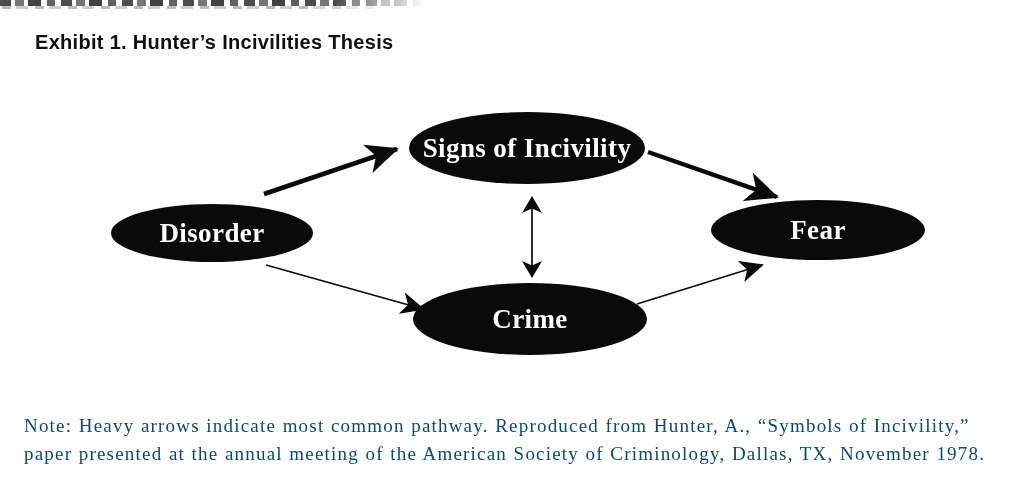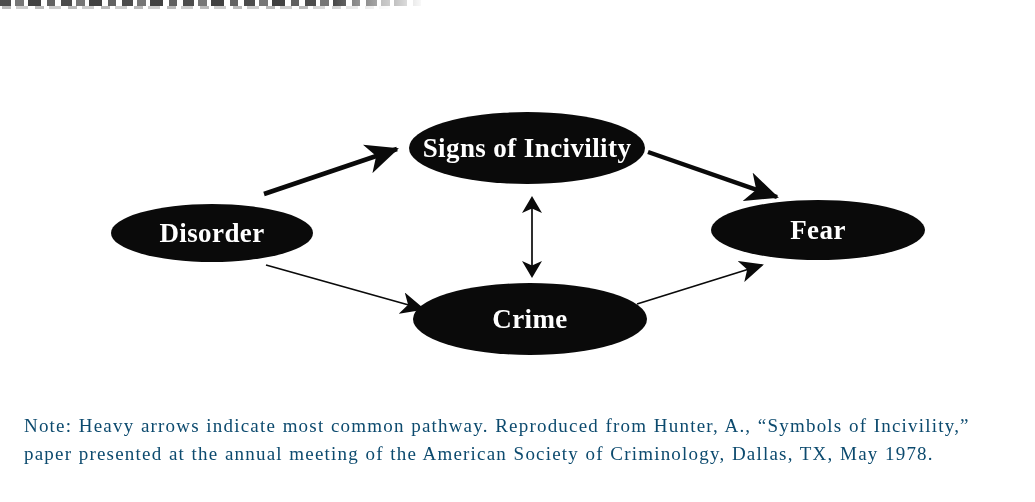--- a/index.html
+++ b/index.html
@@ -72,20 +72,21 @@
   }
 </style>
 </head>
 <body>
 
 <div class="page">
 
   <div class="strip1"></div>
   <div class="strip2"></div>
 
+  <div class="exhibit-title">Exhibit 1. Hunter’s Incivilities Thesis</div>
 
   <svg class="diagram-svg" viewBox="0 0 1035 502" xmlns="http://www.w3.org/2000/svg">
     <defs>
       <marker id="mh" viewBox="0 0 33 30" refX="31" refY="15" markerWidth="33" markerHeight="30" markerUnits="userSpaceOnUse" orient="auto-start-reverse">
         <path d="M0,0 L33,15 L0,30 L9,15 Z" fill="#0a0a0a"></path>
       </marker>
       <marker id="mt" viewBox="0 0 24 22" refX="22" refY="11" markerWidth="24" markerHeight="22" markerUnits="userSpaceOnUse" orient="auto-start-reverse">
         <path d="M0,0 L24,11 L0,22 L6.5,11 Z" fill="#0a0a0a"></path>
       </marker>
       <marker id="md" viewBox="0 0 17 20" refX="15" refY="10" markerWidth="17" markerHeight="20" markerUnits="userSpaceOnUse" orient="auto-start-reverse">
@@ -115,16 +116,16 @@
     </g>
 
     <g>
       <ellipse cx="818" cy="230" rx="107" ry="30" fill="#0a0a0a"></ellipse>
       <text class="node-label" x="818" y="239" text-anchor="middle">Fear</text>
     </g>
   </svg>
 
   <div class="figure-note">
     <div>Note: Heavy arrows indicate most common pathway. Reproduced from Hunter, A., “Symbols of Incivility,”</div>
-    <div>paper presented at the annual meeting of the American Society of Criminology, Dallas, TX, May 1978.</div>
+    <div>paper presented at the annual meeting of the American Society of Criminology, Dallas, TX, November 1978.</div>
   </div>
 
 </div>
 
 </body></html>

